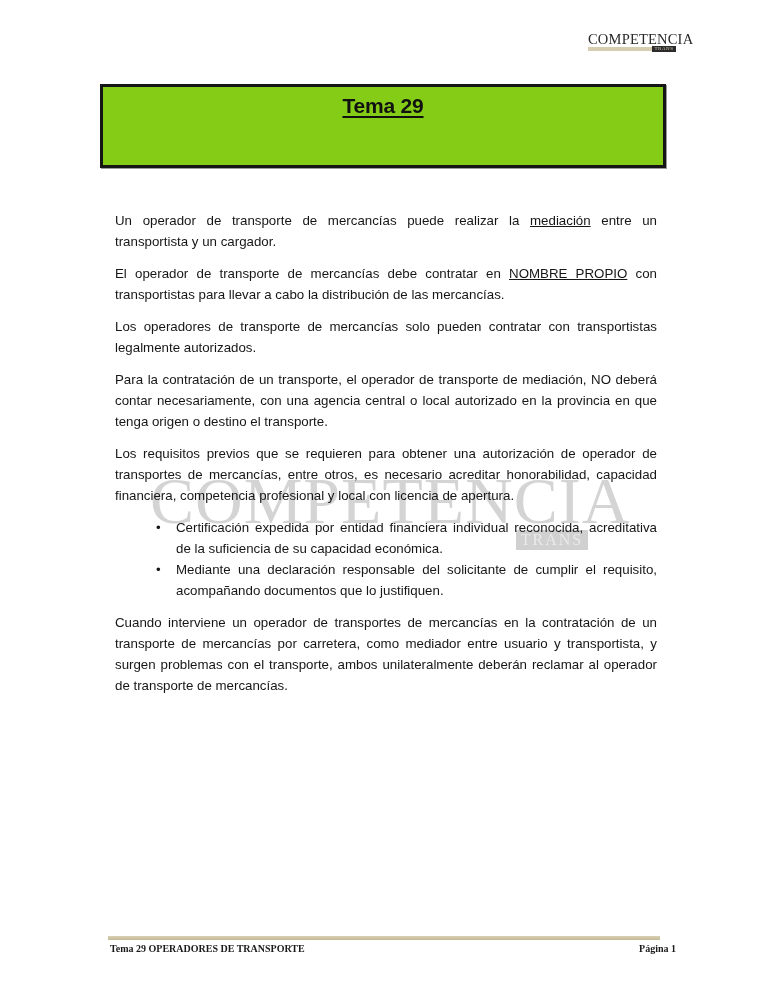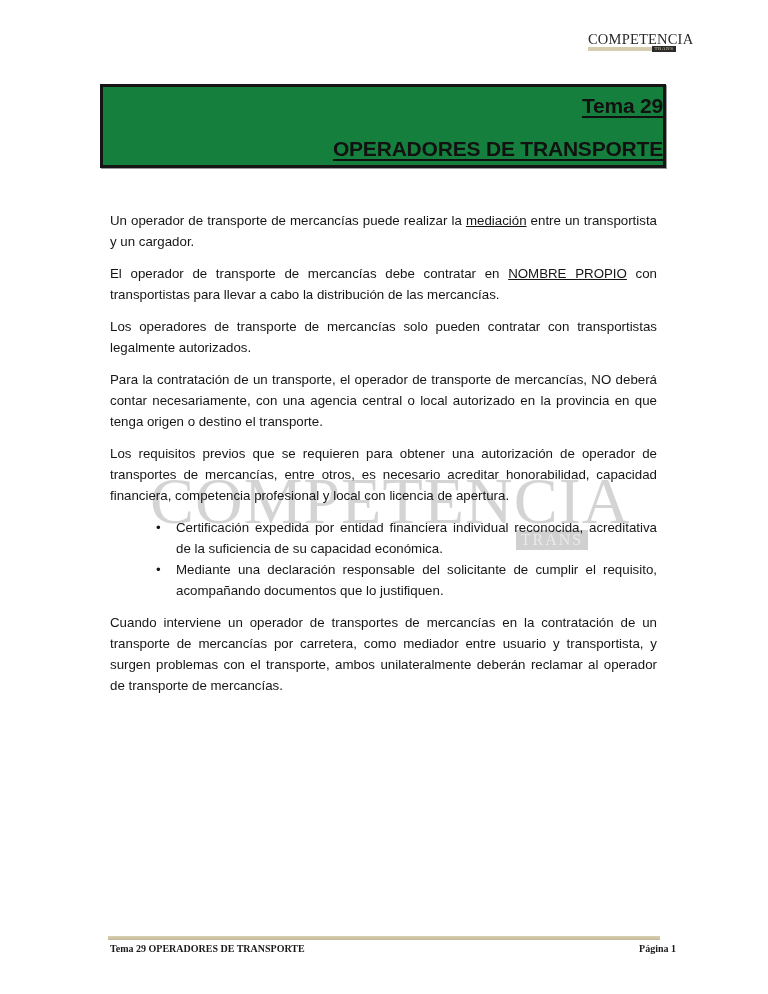--- a/index.html
+++ b/index.html
@@ -52,24 +52,24 @@
       line-height: 6px;
       text-align: center;
       letter-spacing: 0.5px;
     }
     .title-box {
       position: absolute;
       left: 100px;
       top: 84px;
       width: 560px;
       height: 78px;
-      background: #15803d;
+      background: #84cc16;
       border: 3px solid #151515;
       box-shadow: 1px 1px 0 #9a9a9a;
-      text-align: right;
+      text-align: center;
     }
     .title-line {
       font-family: "Liberation Sans", "DejaVu Sans", sans-serif;
       font-weight: bold;
       text-decoration: underline;
       text-underline-offset: 3px;
       color: #111;
       font-size: 21px;
       letter-spacing: -0.2px;
       position: absolute;
@@ -83,21 +83,21 @@
       position: absolute;
       left: 110px;
       top: 210px;
       width: 547px;
       font-family: "Liberation Sans", "DejaVu Sans", sans-serif;
       font-size: 13.3px;
       line-height: 21px;
       color: #161616;
     }
     .para {
-      margin: 0 0 11px 0;
+      margin: 0 0 11px 5px;
       text-align: justify;
     }
     .u { text-decoration: underline; }
     .bullets {
       list-style: none;
       margin: 0 0 11px 0;
       padding: 0 0 0 66px;
     }
     .bullets li {
       position: relative;
@@ -166,36 +166,35 @@
 <body>
 
 <div class="logo">
   <span class="logo-word">COMPETENCIA</span>
   <div class="logo-bar"></div>
   <div class="logo-sub">TRANS</div>
 </div>
 
 <div class="title-box">
   <div class="title-line title-1">Tema 29</div>
-  <div class="title-line title-2">OPERADORES DE TRANSPORTE</div>
 </div>
 
 <div class="watermark">
   <div class="wm-word">COMPETENCIA</div>
   <div class="wm-sub">TRANS</div>
 </div>
 
 <div class="content">
   <p class="para"><span>Un operador de transporte de mercancías puede realizar la </span><span class="u">mediación</span><span> entre un transportista y un cargador.</span></p>
 
   <p class="para"><span>El operador de transporte de mercancías debe contratar en </span><span class="u">NOMBRE PROPIO</span><span> con transportistas para llevar a cabo la distribución de las mercancías.</span></p>
 
 
   <p class="para">Los operadores de transporte de mercancías solo pueden contratar con transportistas legalmente autorizados.</p>
-  <p class="para">Para la contratación de un transporte, el operador de transporte de mercancías, NO deberá contar necesariamente, con una agencia central o local autorizado en la provincia en que tenga origen o destino el transporte.</p>
+  <p class="para">Para la contratación de un transporte, el operador de transporte de mediación, NO deberá contar necesariamente, con una agencia central o local autorizado en la provincia en que tenga origen o destino el transporte.</p>
   <p class="para">Los requisitos previos que se requieren para obtener una autorización de operador de transportes de mercancías, entre otros, es necesario acreditar honorabilidad, capacidad financiera, competencia profesional y local con licencia de apertura.</p>
 
   <ul class="bullets">
     <li>
       <span class="bullet-dot">•</span>
       <span>Certificación expedida por entidad financiera individual reconocida, acreditativa de la suficiencia de su capacidad económica.</span>
     </li>
     <li>
       <span class="bullet-dot">•</span>
       <span>Mediante una declaración responsable del solicitante de cumplir el requisito, acompañando documentos que lo justifiquen.</span>

